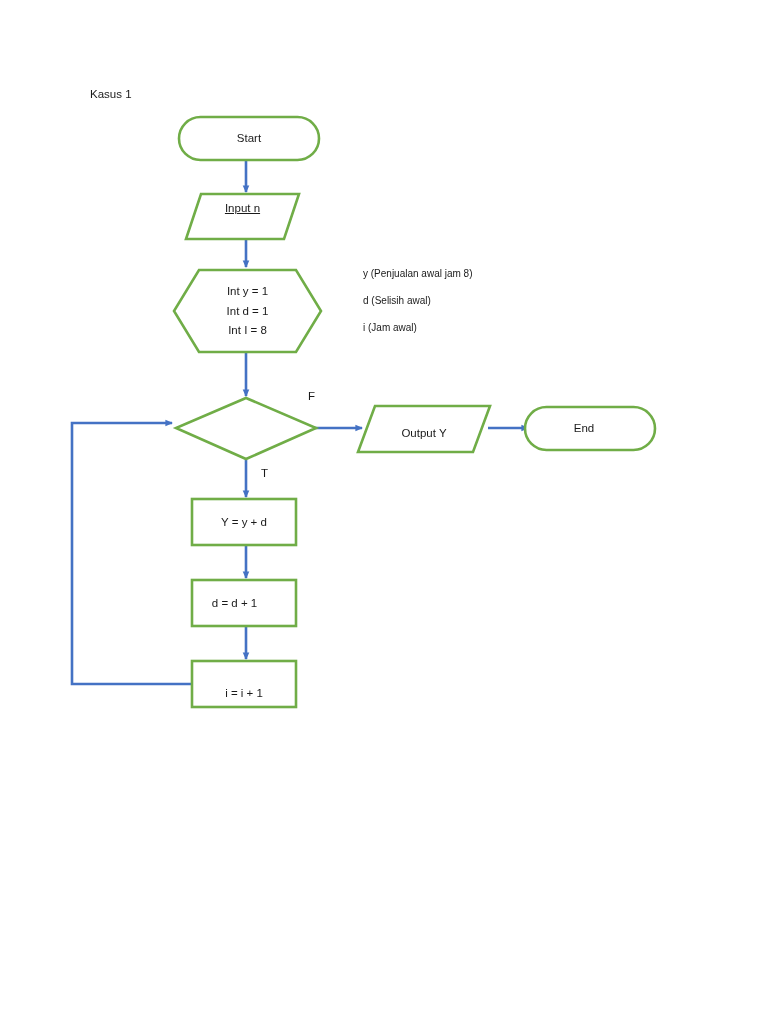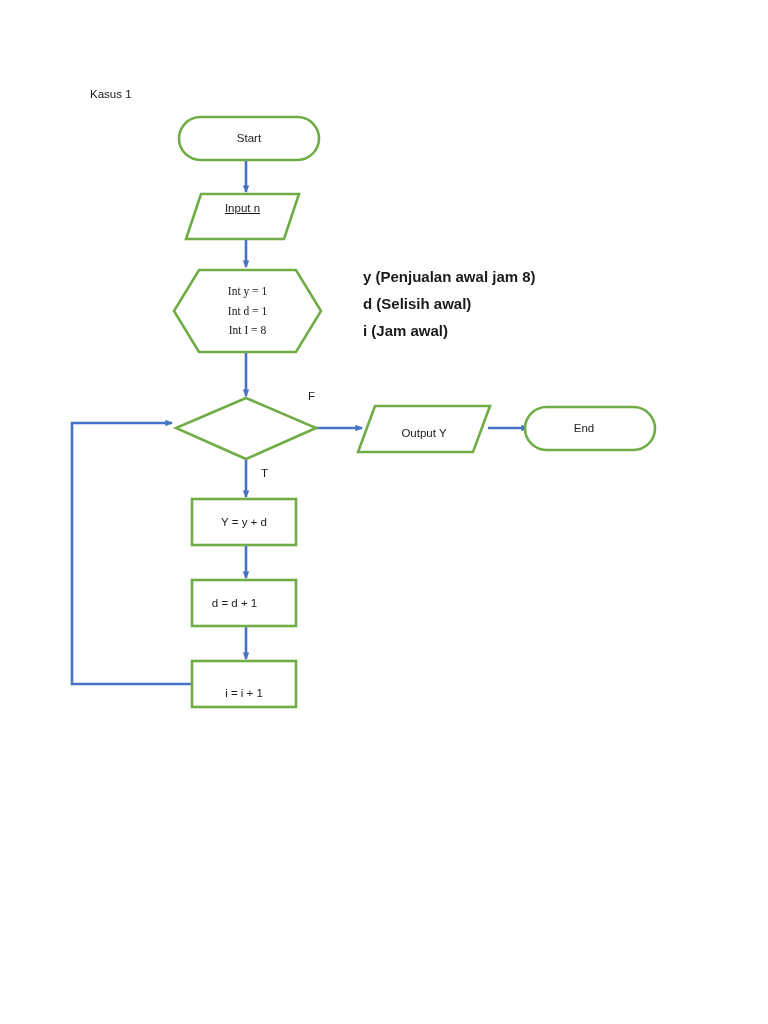--- a/index.html
+++ b/index.html
@@ -35,32 +35,30 @@
     justify-content: center;
     font-size: 11.5px;
     line-height: 1.45;
     color: #1a1a1a;
     white-space: pre;
     pointer-events: none;
   }
   .node-text.multi {
     flex-direction: column;
     justify-content: center;
-    font-family: Liberation Serif, serif;
   }
   .node-text.multi > span {
     display: block;
     padding: 1.5px 0;
   }
   .legend-line {
     position: absolute;
-    font-size: 15px;
+    font-size: 10px;
     color: #1a1a1a;
     white-space: pre;
-    font-weight: bold;
   }
   .title-label {
     position: absolute;
     font-size: 11.5px;
     color: #1a1a1a;
     white-space: pre;
   }
   .branch-label {
     position: absolute;
     font-size: 11.5px;

